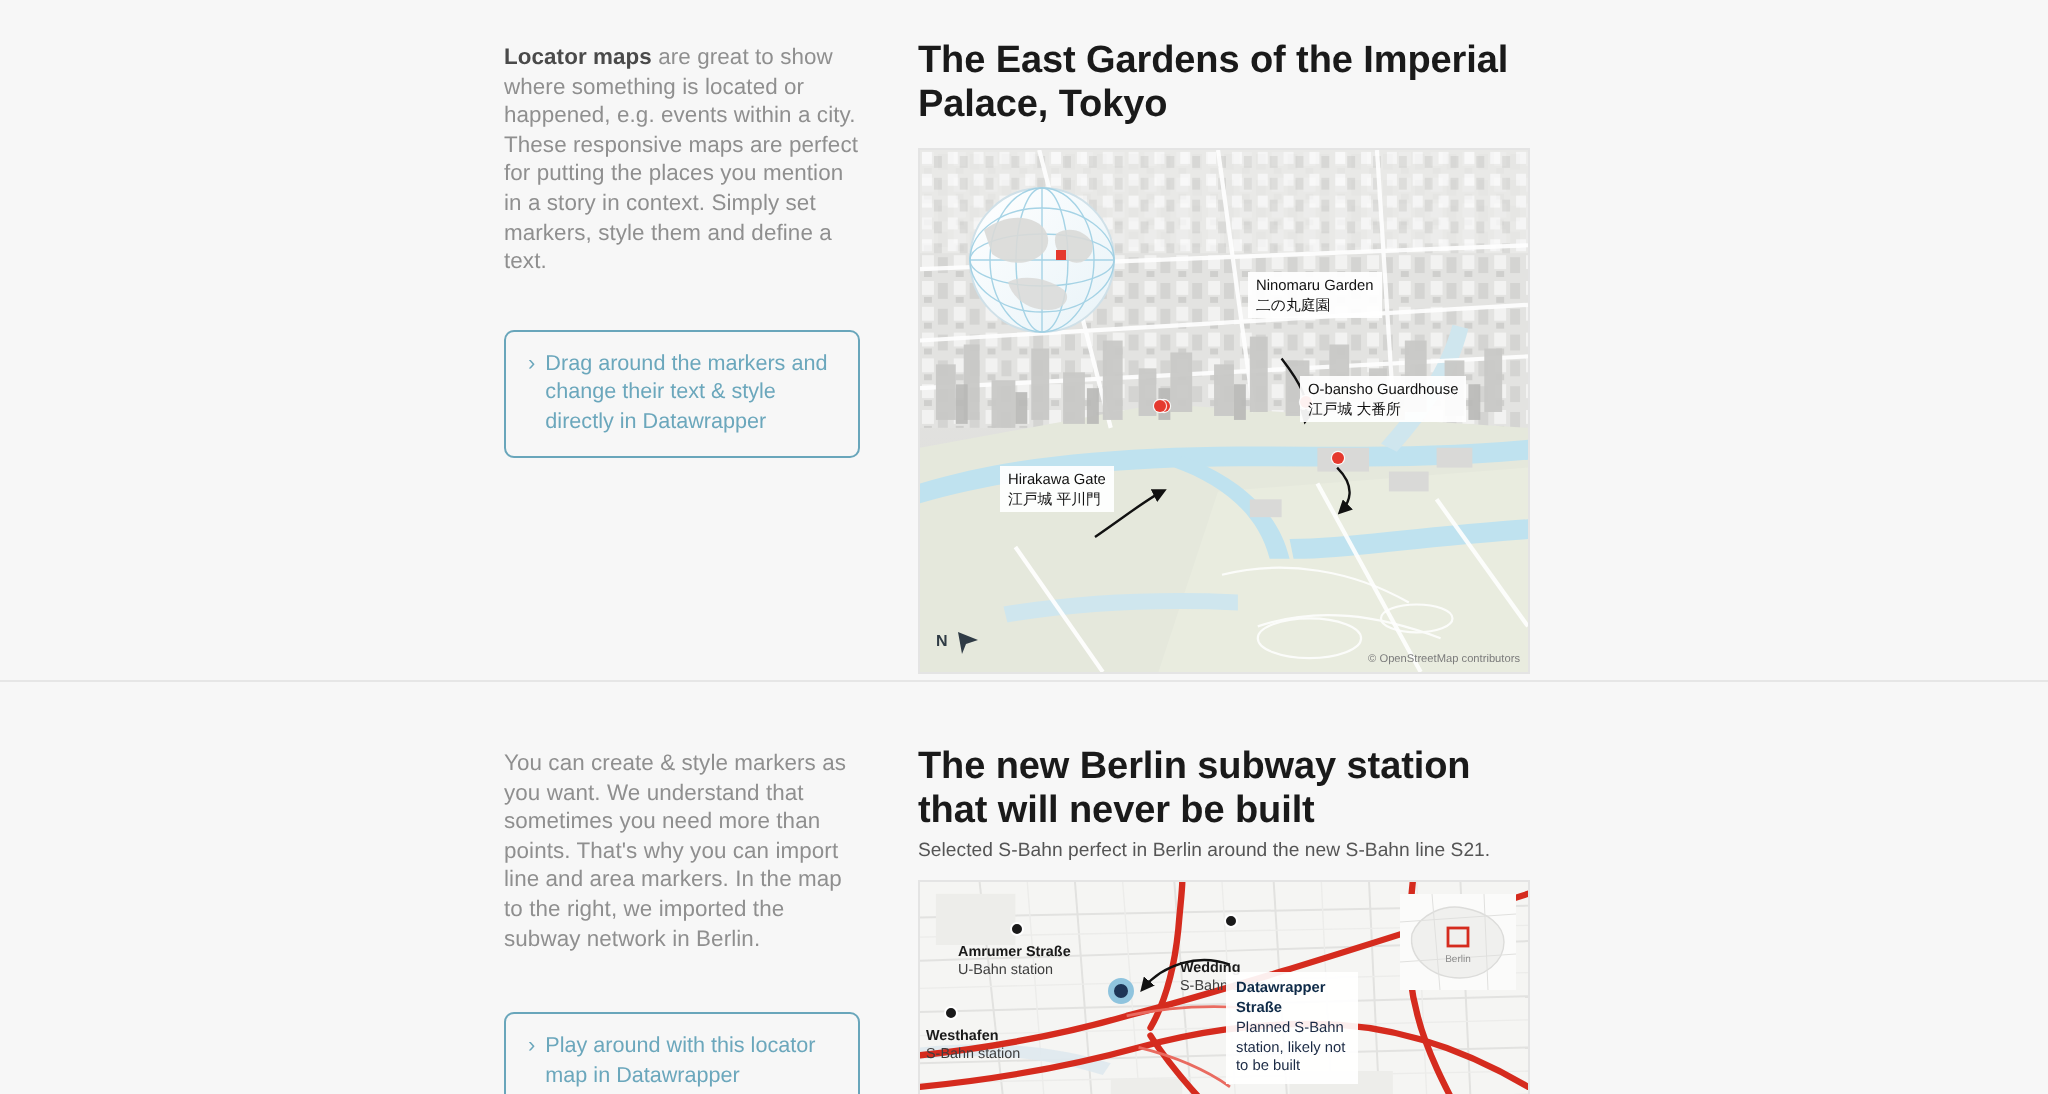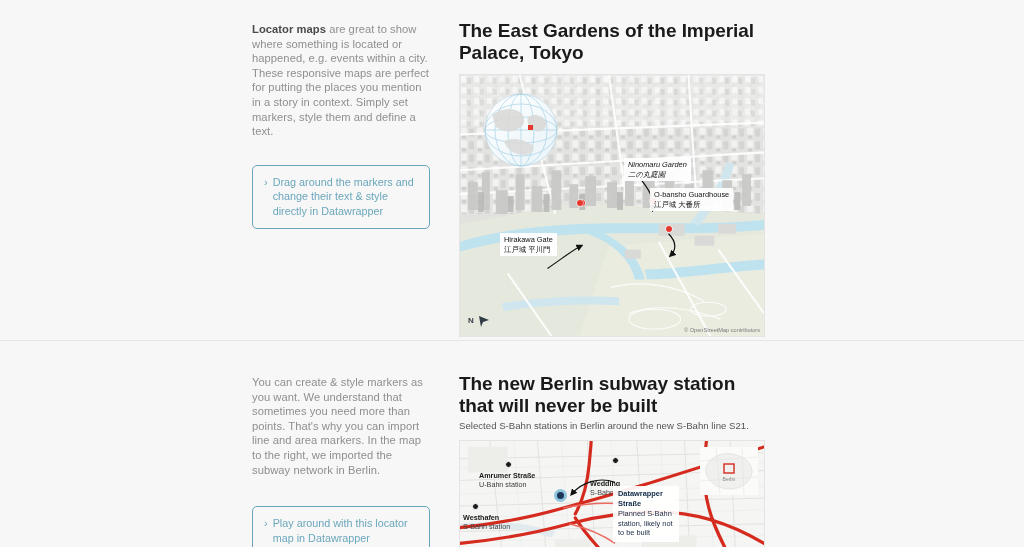--- a/index.html
+++ b/index.html
@@ -271,21 +271,21 @@
           <path d="M182 105 C192 118,196 126,194 136" stroke="#111" stroke-width="1.2" fill="none" marker-end="url(#ah)"></path>
           <path d="M210 160 C220 170,216 178,212 182" stroke="#111" stroke-width="1.2" fill="none" marker-end="url(#ah)"></path>
           <path d="M88 195 C104 184,114 176,122 172" stroke="#111" stroke-width="1.2" fill="none" marker-end="url(#ah)"></path>
         </svg>
 
         <div class="marker-dot" style="left:119px; top:125px;"></div>
         <div class="marker-dot" style="left:206px; top:151px;"></div>
         <div class="marker-dot" style="left:117px; top:125px;"></div>
         <div class="marker-dot" style="left:190px; top:123px;"></div>
 
-        <div class="mlabel" style="left:164px; top:83px;font-style:italic;">
+        <div class="mlabel" style="left:164px; top:61px;">
           <span class="l1">Ninomaru Garden</span>
           <span class="l2">二の丸庭園</span>
         </div>
 
         <div class="mlabel" style="left:190px; top:113px;">
           <span class="l1">O-bansho Guardhouse</span>
           <span class="l2">江戸城 大番所</span>
         </div>
 
         <div class="mlabel" style="left:40px; top:158px;">
@@ -309,21 +309,21 @@
       <p class="body-copy">You can create &amp; style markers as you want. We understand that sometimes you need more than points. That's why you can import line and area markers. In the map to the right, we imported the subway network in Berlin.</p>
 
       <div class="callout" style="margin-top:29px;">
         <span class="chev">›</span>
         <span class="ctext">Play around with this locator map in Datawrapper</span>
       </div>
     </div>
 
     <div class="col-map" style="top:32px;">
       <div class="map-title">The new Berlin subway station that will never be built</div>
-      <div class="map-subtitle">Selected S-Bahn stations in Berlin around the new S-Bahn line S21.</div>
+      <div class="map-subtitle">Selected S-Bahn perfect in Berlin around the new S-Bahn line S21.</div>
 
       <div class="map-frame" id="map-berlin" style="margin-top:9px;">
 
         <svg class="map-svg" viewBox="0 0 306 130" preserveAspectRatio="none">
           <rect width="306" height="130" fill="#f5f5f3"></rect>
 
           <g stroke="#e2e2e0" stroke-width="1" fill="none">
             <path d="M0 18 L306 12"></path>
               <path d="M0 40 L306 30"></path>
             <path d="M0 66 L306 58"></path>

